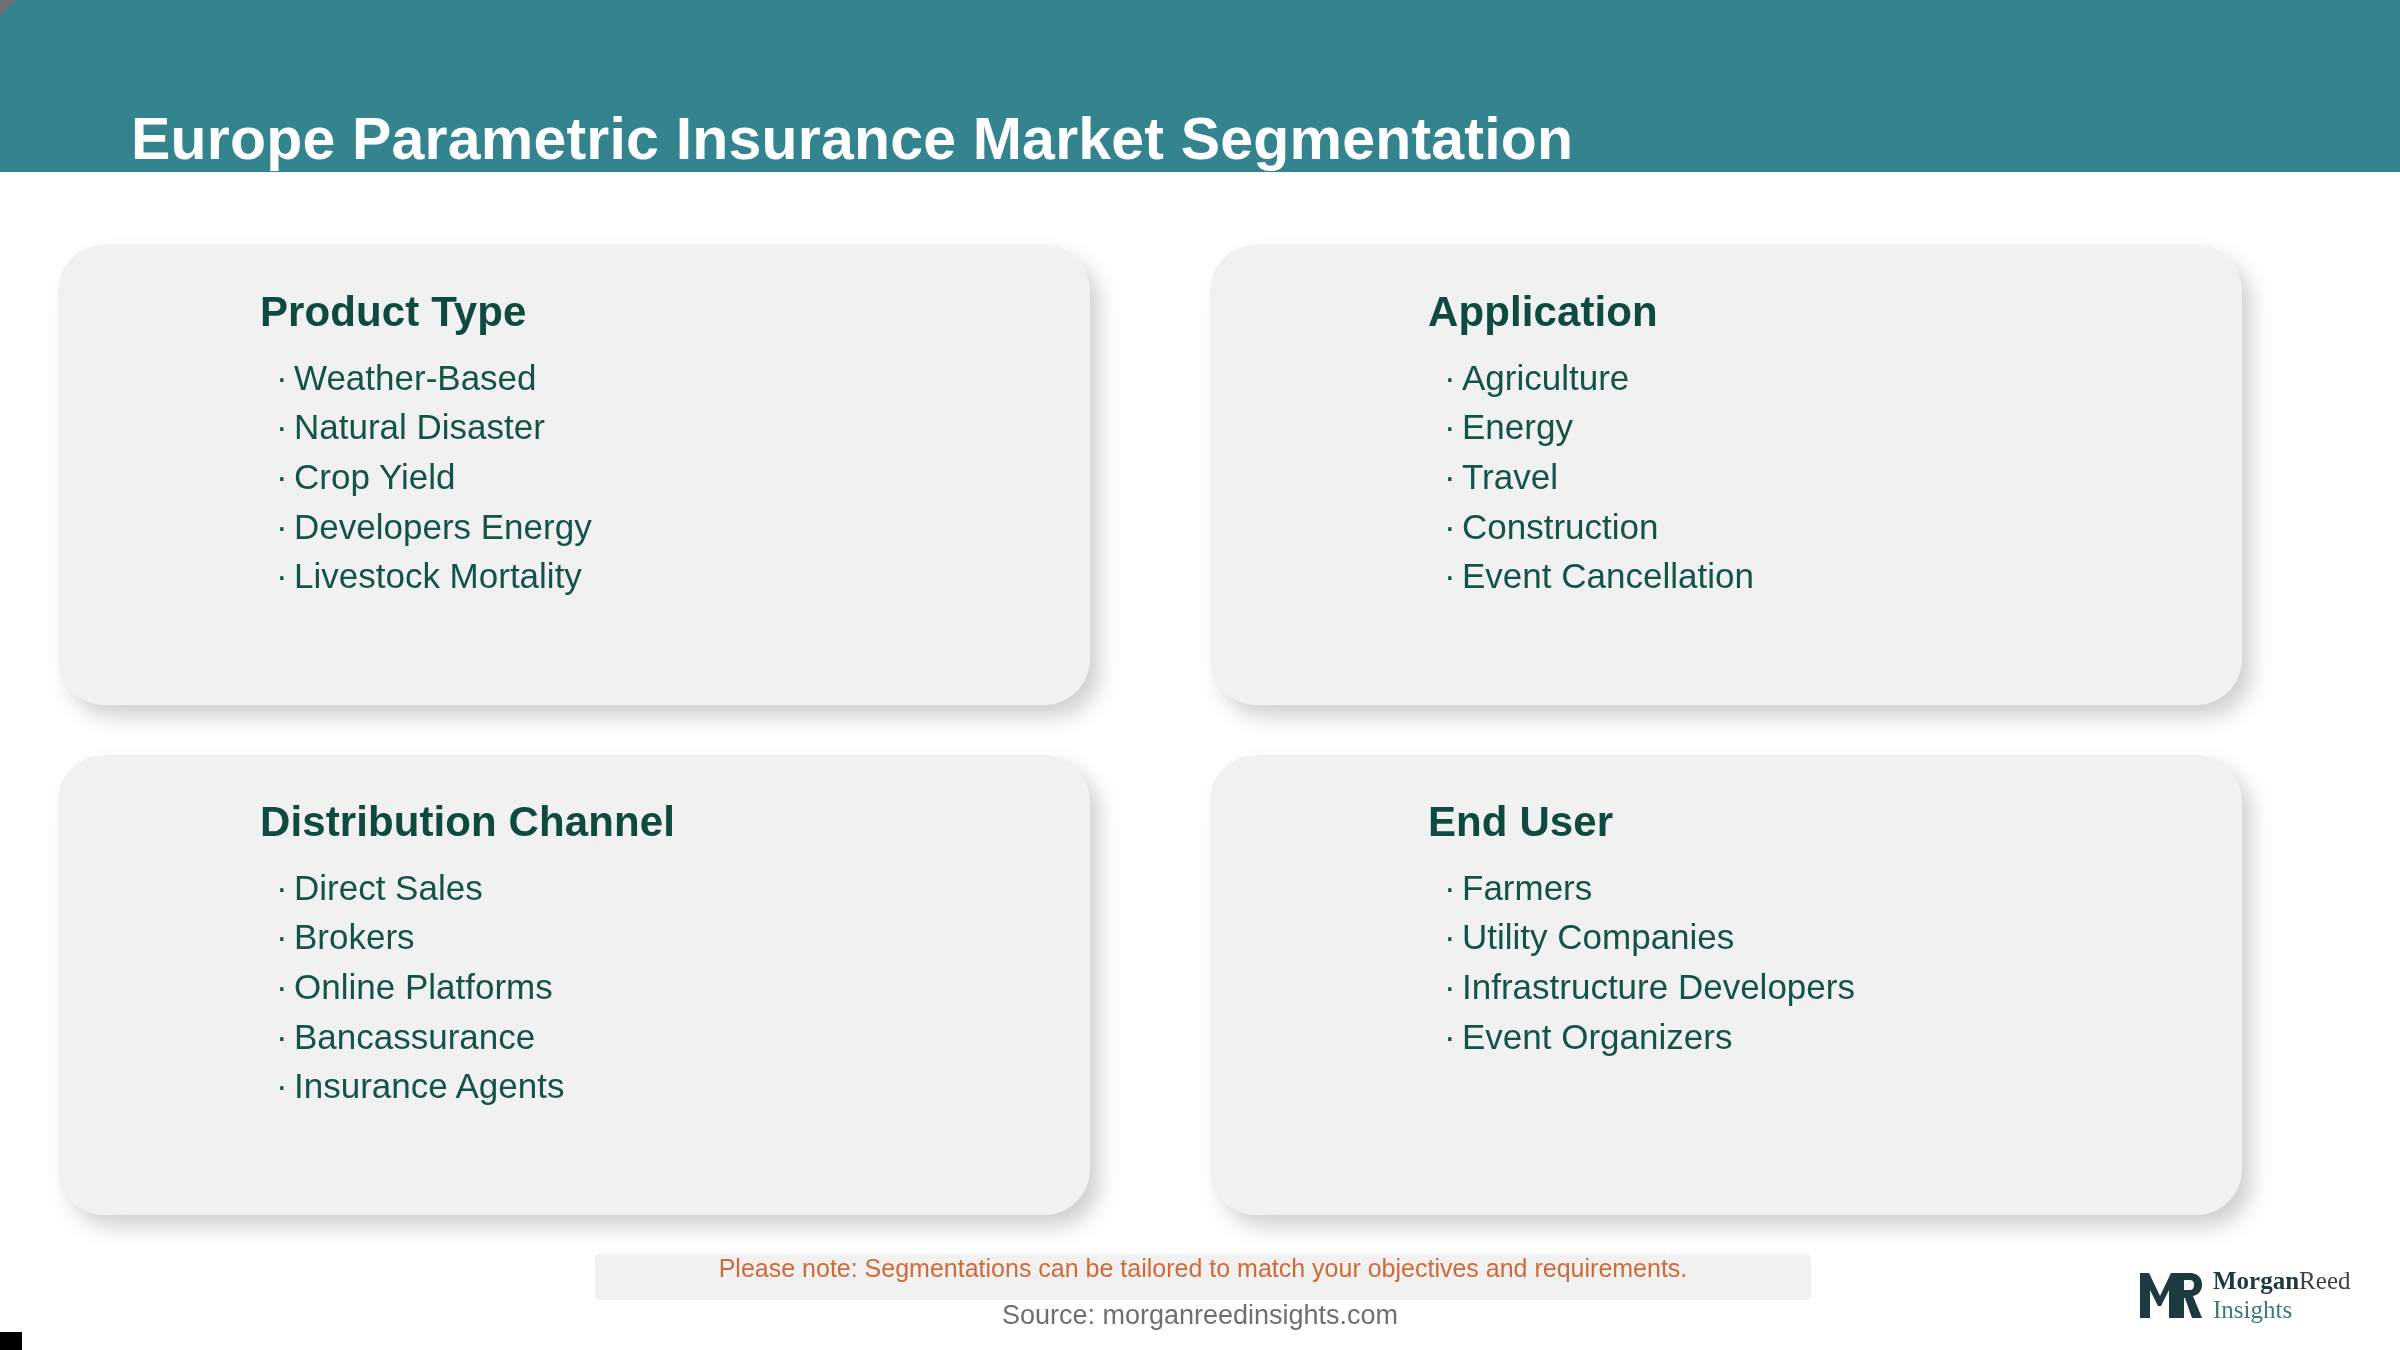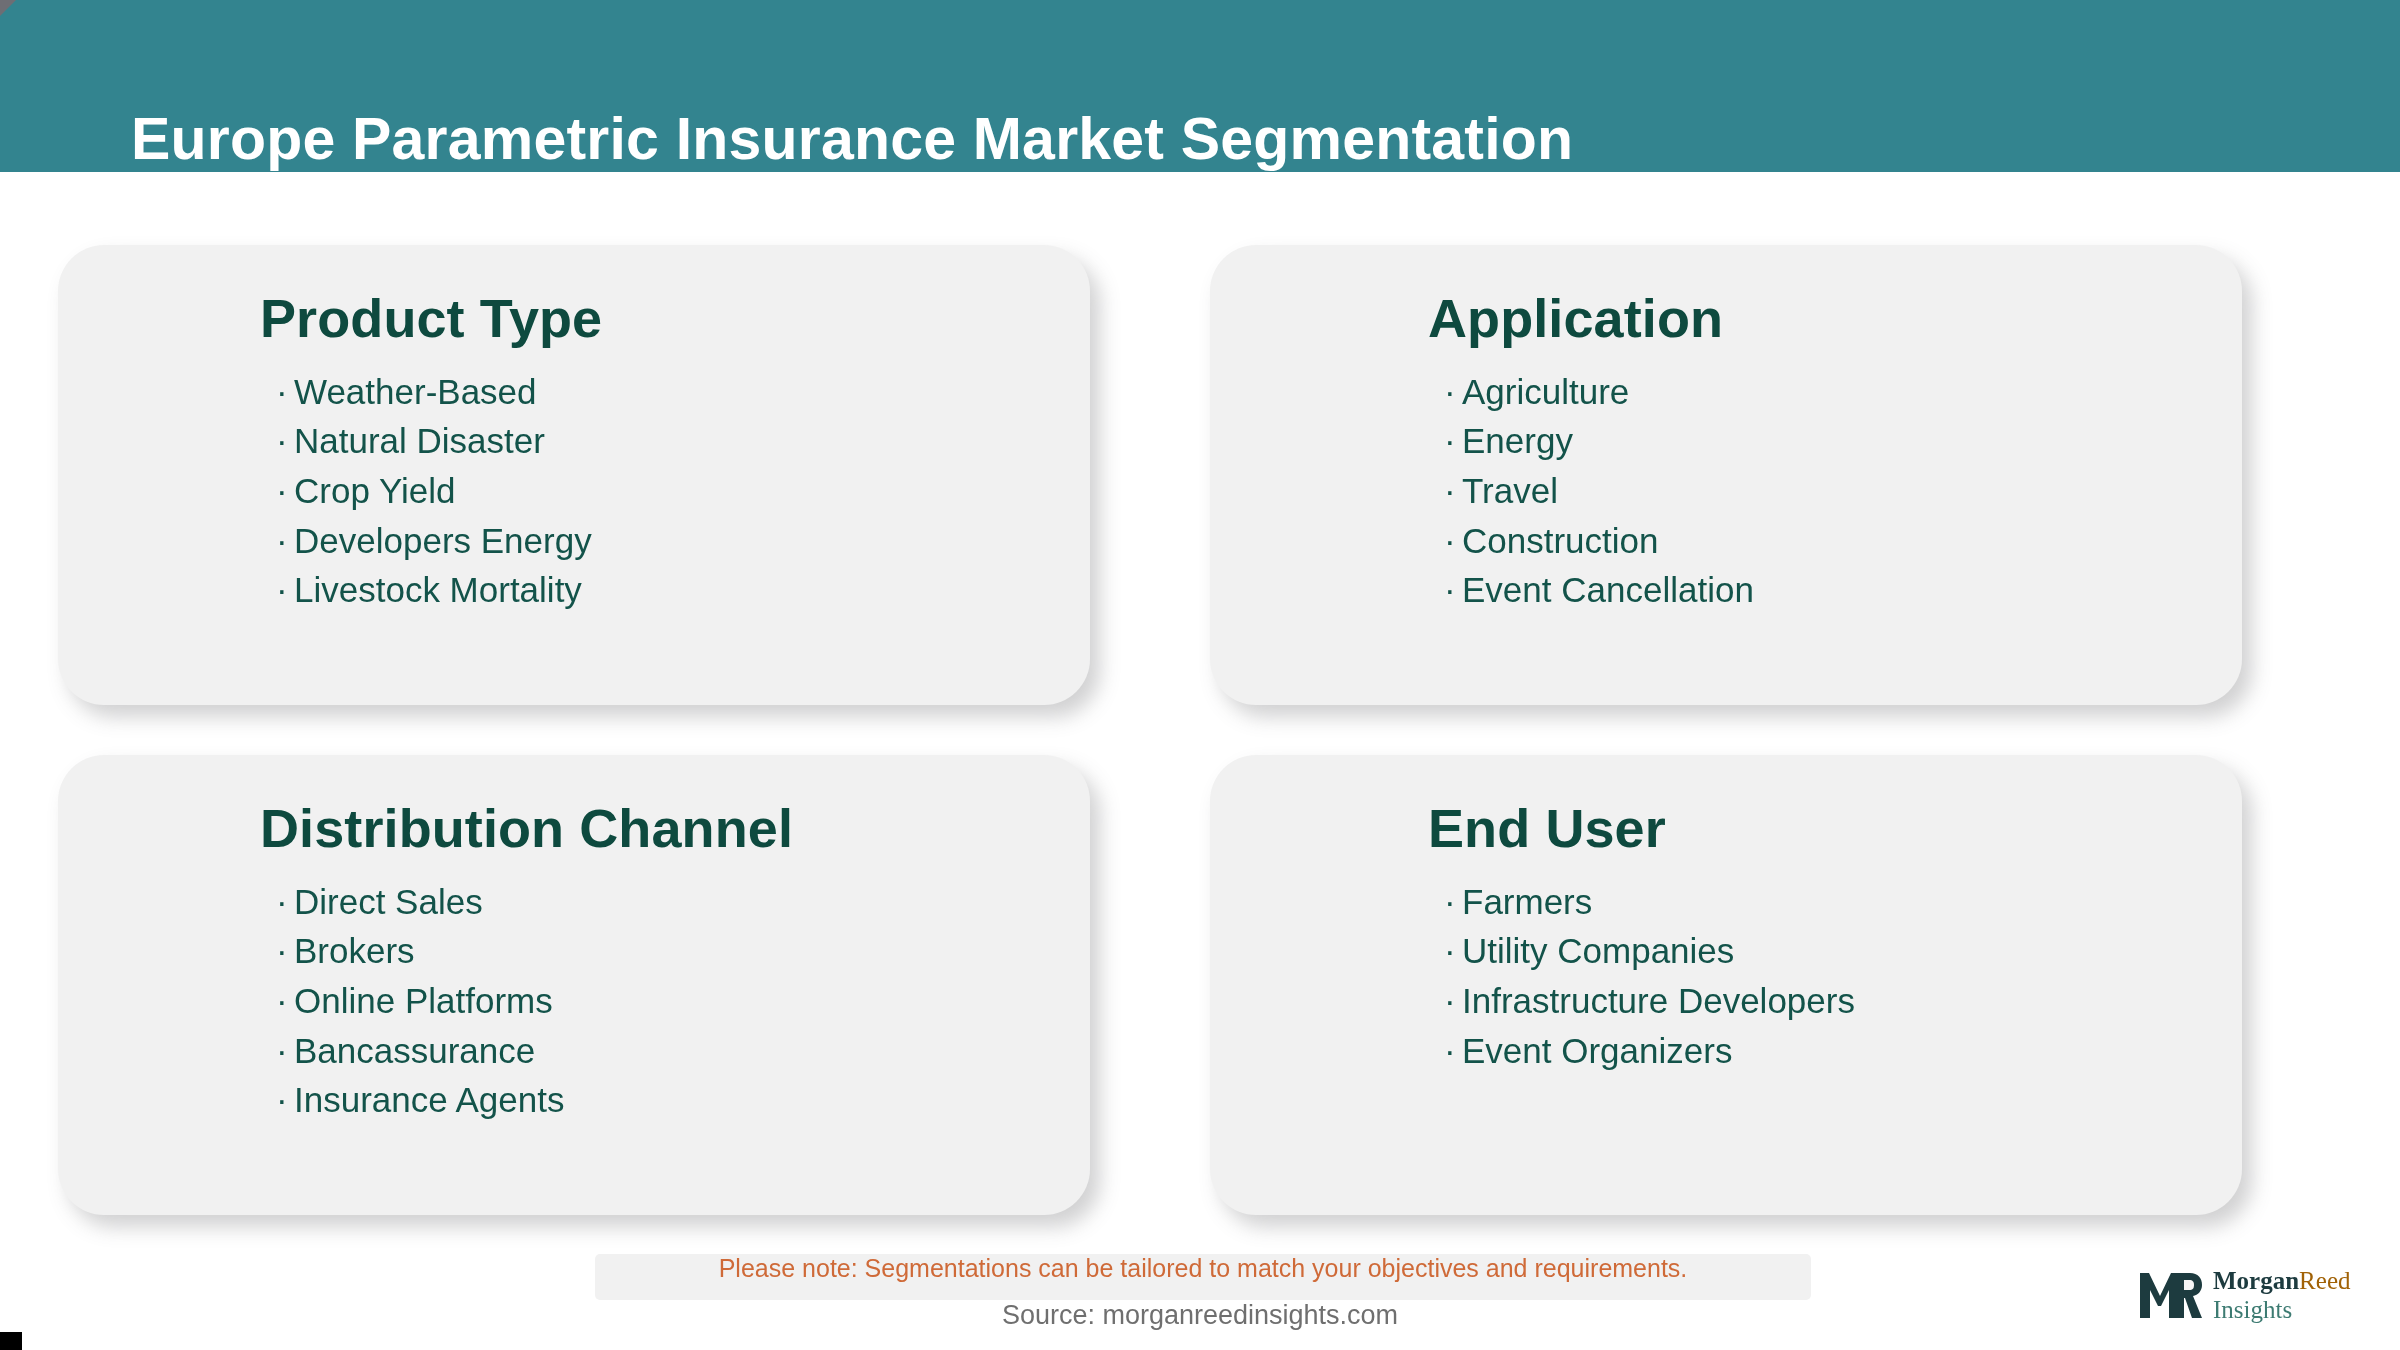--- a/index.html
+++ b/index.html
@@ -70,21 +70,21 @@
   .card-inner {
     padding-top: 42px;
     padding-left: 202px;
     padding-right: 40px;
   }
   .card-2 .card-inner,
   .card-4 .card-inner { padding-left: 218px; }
 
   .card-title {
     color: #0e4a3f;
-    font-size: 54px;
+    font-size: 42px;
     font-weight: bold;
     line-height: 1.18;
     margin: 0 0 6px 0;
     letter-spacing: 0.1px;
     white-space: nowrap;
   }
   .card-list {
     list-style: none;
     margin: 16px;
     padding: 0;
@@ -141,21 +141,21 @@
     gap: 11px;
   }
   .logo-mark { display: block; }
   .logo-words {
     display: flex;
     flex-direction: column;
     line-height: 1.0;
   }
   .logo-line1 { font-size: 25px; white-space: nowrap; }
   .logo-morgan { color: #1d3b3f; font-weight: bold; font-family: "Liberation Serif", serif; }
-  .logo-reed { color: #a16207; font-weight: 400; font-family: "Liberation Serif", serif; }
+  .logo-reed { color: #404040; font-weight: 400; font-family: "Liberation Serif", serif; }
   .logo-line2 {
     color: #3d7b72;
     font-size: 25px;
     font-weight: 400;
     font-family: Liberation Serif, serif;
     margin-top: 4px;
   }
 
   .corner-mark {
     position: absolute;

